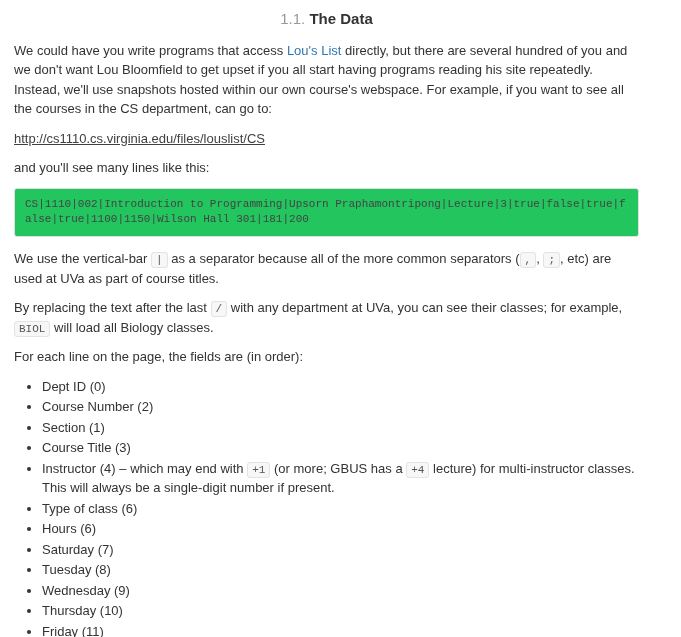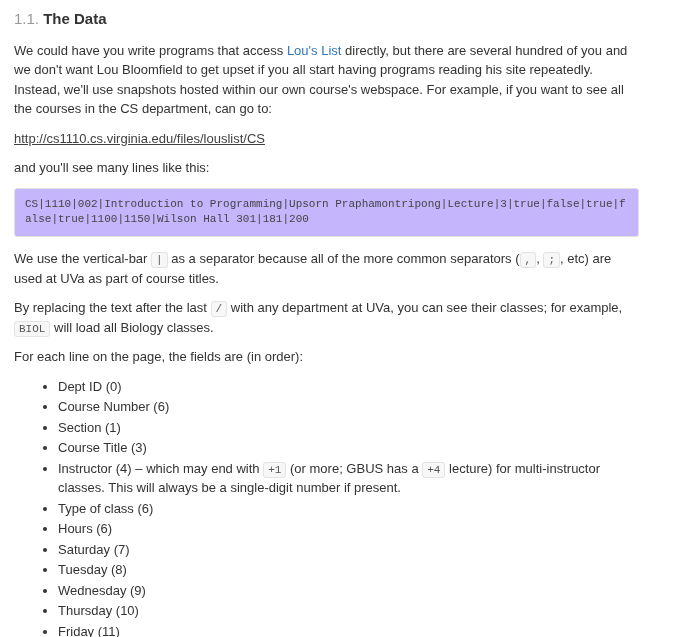--- a/index.html
+++ b/index.html
@@ -10,20 +10,21 @@
     margin: 0;
     padding: 8px 14px 20px 14px;
     width: 653px;
     box-sizing: border-box;
   }
   h3.section-title {
     font-size: 15px;
     margin: 0 0 10px 0;
     font-weight: 400;
     color: #999;
+    text-align: center;
   }
   h3.section-title .num {
     color: #999;
   }
   h3.section-title .title {
     color: #333;
     font-weight: 700;
   }
   p {
     margin: 0 0 10px 0;
@@ -42,36 +43,36 @@
     background: #f7f7f7;
     border: 1px solid #e3e3e3;
     border-radius: 3px;
     padding: 1px 4px;
     color: #555;
     white-space: nowrap;
   }
   pre.codeblock {
     font-family: Menlo, Consolas, "Courier New", monospace;
     font-size: 11px;
-    background: #c4b5fd;
+    background: #22c55e;
     border: 1px solid #e0e0e0;
     border-radius: 3px;
     padding: 8px 10px;
     margin: 0 0 12px 0;
     white-space: pre-wrap;
     word-break: break-all;
     color: #444;
     line-height: 1.45;
   }
   ul.fields {
     margin: 4px 0 10px 0;
     padding-left: 28px;
   }
   ul.fields li {
-    margin: 1px 16px;
+    margin: 1px 0;
     list-style-type: disc;
   }
 </style>
 </head>
 <body>
 
 <h3 class="section-title">
   <span class="num">1.1.</span>
   <span class="title">The Data</span>
 </h3>
@@ -93,21 +94,21 @@
 </p>
 
 <p>
   <span>By replacing the text after the last </span><code class="inline">/</code><span> with any department at UVa, you can see their classes; for example, </span><code class="inline">BIOL</code><span> will load all Biology classes.</span>
 </p>
 
 <p>For each line on the page, the fields are (in order):</p>
 
 <ul class="fields" id="fields-list">
     <li>Dept ID (0)</li>
-    <li>Course Number (6)</li>
+    <li>Course Number (2)</li>
     <li>Section (1)</li>
     <li>Course Title (3)</li>
     <li><span>Instructor (4) – which may end with </span><code class="inline">+1</code><span> (or more; GBUS has a </span><code class="inline">+4</code><span> lecture) for multi-instructor classes. This will always be a single-digit number if present.</span></li>
     <li>Type of class (6)</li>
     <li>Hours (6)</li>
     <li>Saturday (7)</li>
     <li>Tuesday (8)</li>
     <li>Wednesday (9)</li>
     <li>Thursday (10)</li>
     <li>Friday (11)</li>

